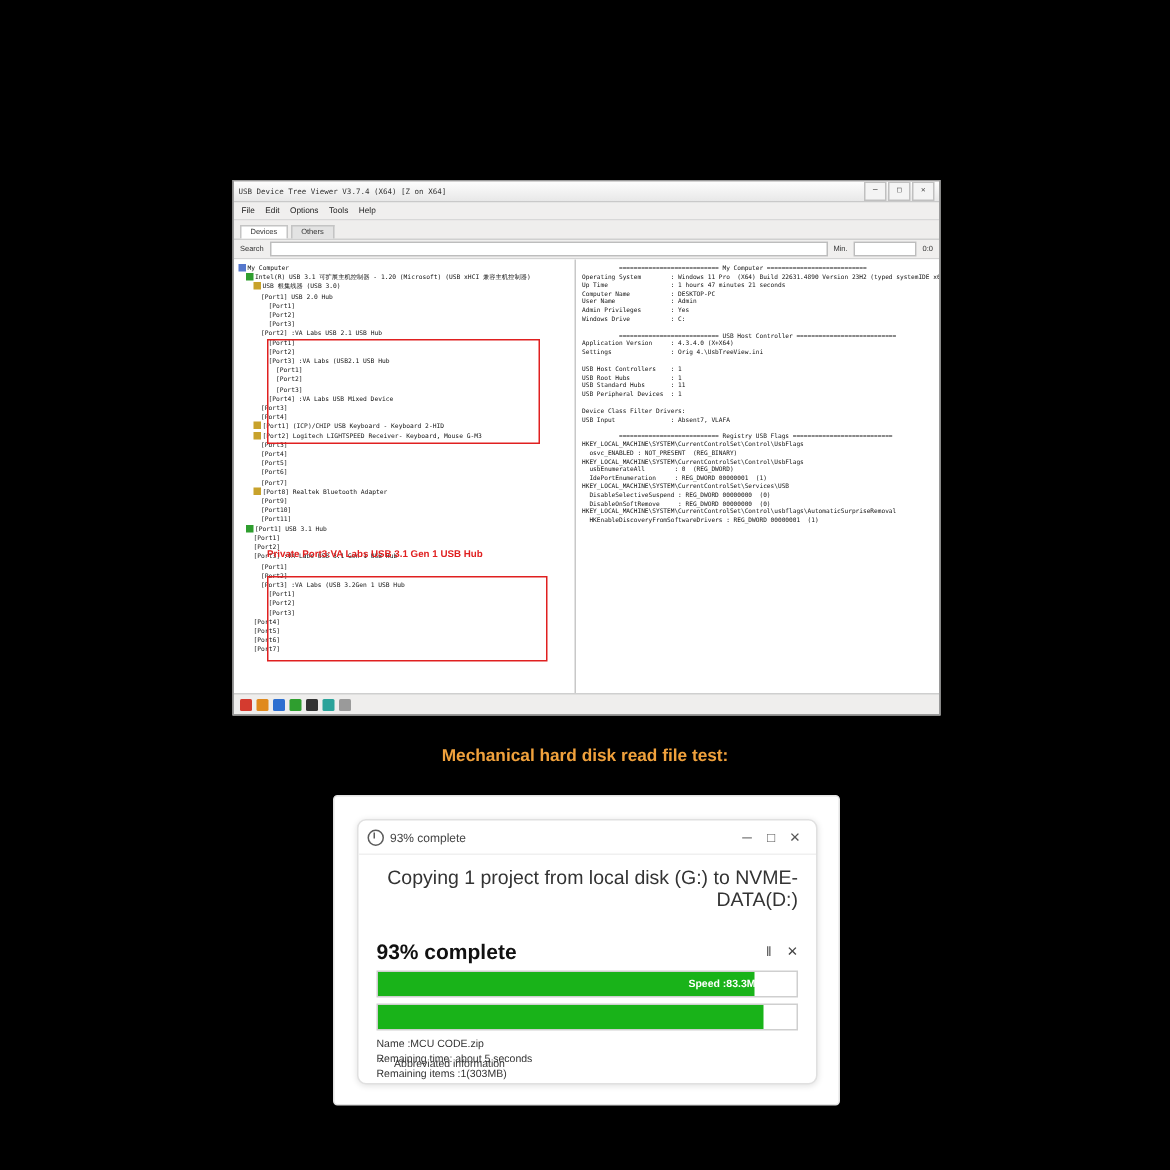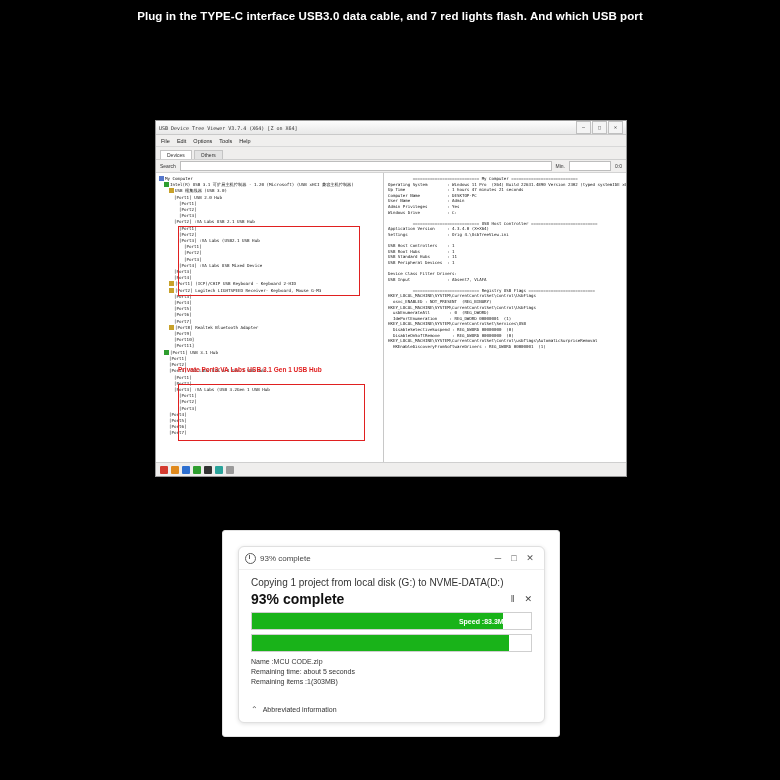--- a/index.html
+++ b/index.html
@@ -99,21 +99,21 @@
   }
   .dlg-title{
     height:22px;display:flex;align-items:center;padding:0 6px;color:#444;font-size:8px;
     border-bottom:1px solid #f0f0f0;
   }
   .dlg-title .ct{flex:1;display:flex;align-items:center;gap:4px;}
   .circ{width:9px;height:9px;border:1.2px solid #5c5c5c;border-radius:50%;position:relative;}
   .circ:after{content:"";position:absolute;left:3px;top:1.5px;width:1.2px;height:3.5px;background:#5c5c5c;}
   .tbtn{width:16px;text-align:center;color:#555;font-size:9px;}
   .dlg-body{padding:7px 12px 0 12px;}
-  .dlg-sub{font-size:10px;color:#333;margin-bottom:3px;}
+  .dlg-sub{font-size:13px;color:#333;margin-bottom:19px;text-align:right;}
   .dlg-hdr{display:flex;align-items:center;}
   .dlg-pct{font-size:14px;color:#111;font-weight:bold;flex:1;}
   .pbtn{color:#444;font-size:9px;margin-left:10px;}
   .bars{margin-top:5px;}
   .bar{
     position:relative;height:16px;border:1px solid #cfcfcf;background:#fff;margin-bottom:4px;overflow:hidden;
   }
   .bar .fill{position:absolute;left:0;top:0;bottom:0;background:#19b319;}
   .bar .speed{
     position:absolute;right:4px;top:0;bottom:0;display:flex;align-items:center;
@@ -125,21 +125,20 @@
     position:absolute;left:12px;bottom:8px;display:flex;align-items:center;gap:5px;
     color:#333;font-size:7px;
   }
   .chev{font-size:8px;color:#555;}
 </style>
 </head>
 <body>
 
 <div class="page">
 
-  <div class="headline">Plug in the TYPE-C interface USB3.0 data cable, and 7 red lights flash. And which USB port</div>
 
   <div class="uwin">
 
     <div class="uwin-title">
       <div class="t">USB Device Tree Viewer V3.7.4  (X64) [Z on X64]</div>
       <div class="wbtns">
         <div class="wbtn">─</div>
         <div class="wbtn">□</div>
         <div class="wbtn">✕</div>
       </div>
@@ -254,20 +253,21 @@
       <div class="sico" style="background:#d43b2f"></div>
       <div class="sico" style="background:#e08a1e"></div>
       <div class="sico" style="background:#2d6fd0"></div>
       <div class="sico" style="background:#2f9e2f"></div>
       <div class="sico" style="background:#333"></div>
       <div class="sico" style="background:#2aa39a"></div>
       <div class="sico" style="background:#9a9a9a"></div>
     </div>
   </div>
 
+  <div class="mech">Mechanical hard disk read file test:</div>
 
   <div class="dlgwrap">
     <div class="dlg">
       <div class="dlg-title">
         <div class="ct">
           <span class="circ"></span>
           <span>93% complete</span>
         </div>
         <div class="tbtn">─</div>
         <div class="tbtn">□</div>

